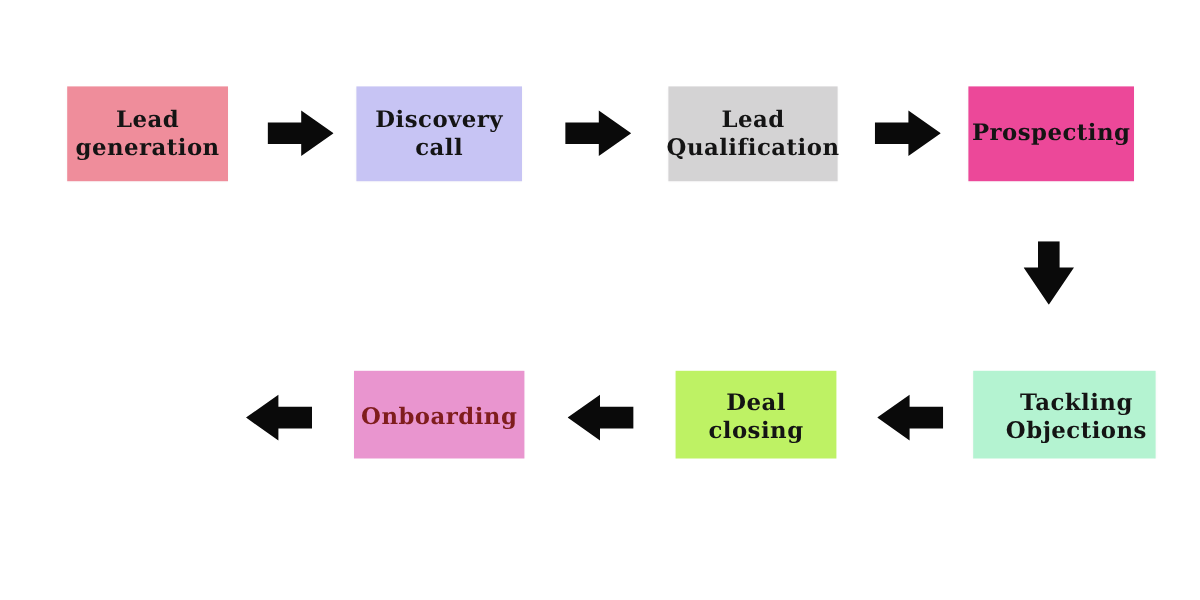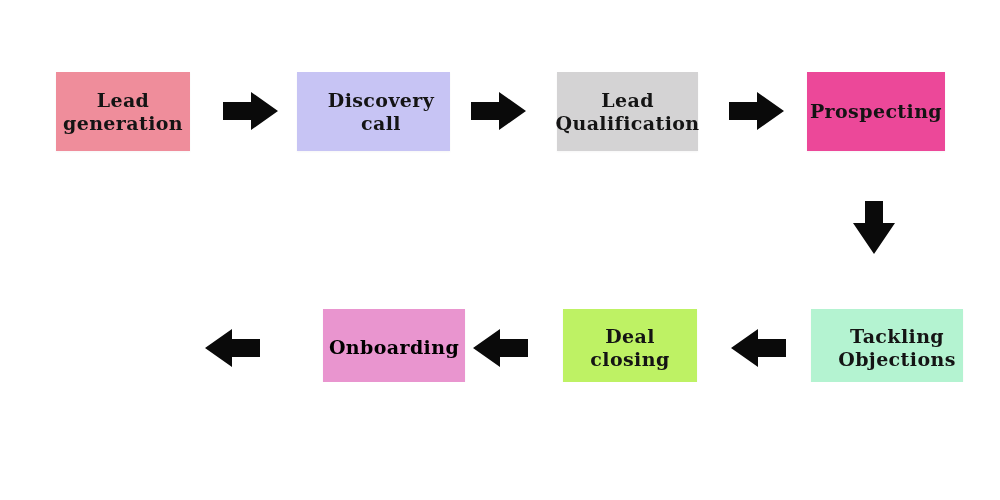--- a/index.html
+++ b/index.html
@@ -28,21 +28,21 @@
   .arrow {
     position: absolute;
     display: flex;
     align-items: center;
     justify-content: center;
   }
   .arrow svg { display: block; width: 100%; height: 100%; }
 
   
   .s1 { left: 56px;  top: 72px;  width: 134px; height: 79px; }
-  .s2 { left: 297px; top: 72px;  width: 138px; height: 79px; padding-left: 15px; }
+  .s2 { left: 297px; top: 72px;  width: 138px; height: 79px; }
   .s3 { left: 557px; top: 72px;  width: 141px; height: 79px; }
   .s4 { left: 807px; top: 72px;  width: 138px; height: 79px; }
   
   .s5 { left: 811px; top: 309px; width: 132px; height: 77px; padding-left: 20px; }
   .s6 { left: 563px; top: 309px; width: 134px; height: 77px; }
   .s7 { left: 295px; top: 309px; width: 142px; height: 77px; }
 
   
   .a1 { left: 223px; top: 91px;  width: 55px; height: 40px; }
   .a2 { left: 471px; top: 91px;  width: 55px; height: 40px; }
@@ -103,21 +103,21 @@
 
   <div class="step s6" style="background-color: #bef264; color: rgb(20, 20, 20);">Deal
 closing</div>
 
   <div class="arrow a6">
     <svg viewBox="0 0 55 40">
       <polygon points="55,11 27,11 27,1 0,20 27,39 27,29 55,29" fill="#0a0a0a"></polygon>
     </svg>
   </div>
 
-  <div class="step s7" style="background-color: rgb(233, 149, 207); color: #000000; margin-left: 28px;">Onboarding</div>
+  <div class="step s7" style="background-color: rgb(233, 149, 207); color: #7f1d1d;">Onboarding</div>
 
   <div class="arrow a7">
     <svg viewBox="0 0 55 40">
       <polygon points="55,11 27,11 27,1 0,20 27,39 27,29 55,29" fill="#0a0a0a"></polygon>
     </svg>
   </div>
 
 </div>
 
 </body></html>

